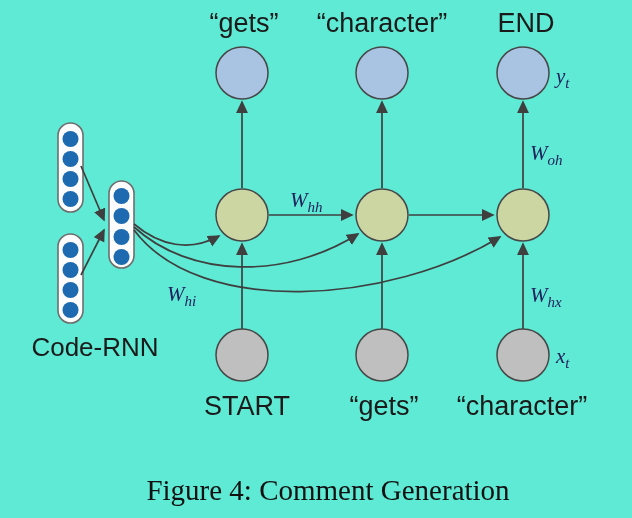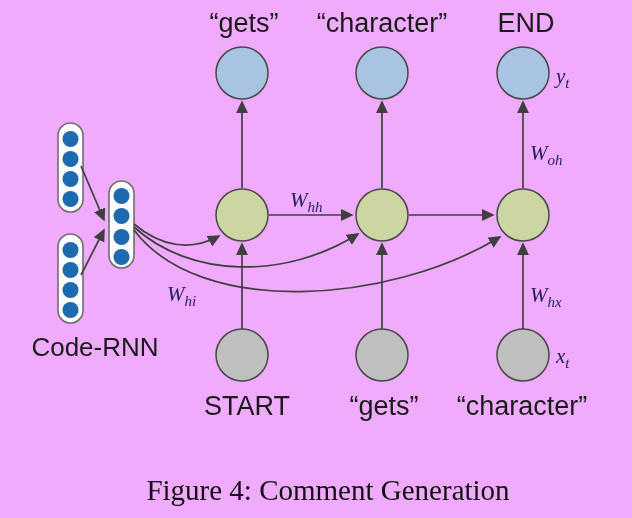--- a/index.html
+++ b/index.html
@@ -1,16 +1,16 @@
 <!DOCTYPE html>
 <html><head>
 <meta charset="utf-8">
 <style>
   html,body{margin:0;padding:0;background:#ffffff;}
-  .page{position:relative;width:632px;height:518px;background:#f0abfc;overflow:hidden;
+  .page{position:relative;width:632px;height:518px;background:#5eead4;overflow:hidden;
         font-family:"Liberation Sans",sans-serif;text-decoration:underline;}
   svg{position:absolute;top:0;left:0;}
   .capsule{fill:#fcfcfc;stroke:#6e6e6e;stroke-width:1.6;}
   .node{stroke:#474747;stroke-width:1.5;}
   .arrow{fill:none;stroke:#3f3f3f;stroke-width:1.7;}
   .wordlabel{font-family:"Liberation Sans",sans-serif;font-size:27px;}
   .encoderlabel{font-family:"Liberation Sans",sans-serif;font-size:26px;}
   .mathlabel{font-family:"Liberation Serif",serif;font-style:italic;font-size:21px;}
   .mathsub{font-size:15px;}
   .caption{position:absolute;top:474px;left:12px;width:632px;text-align:center;

